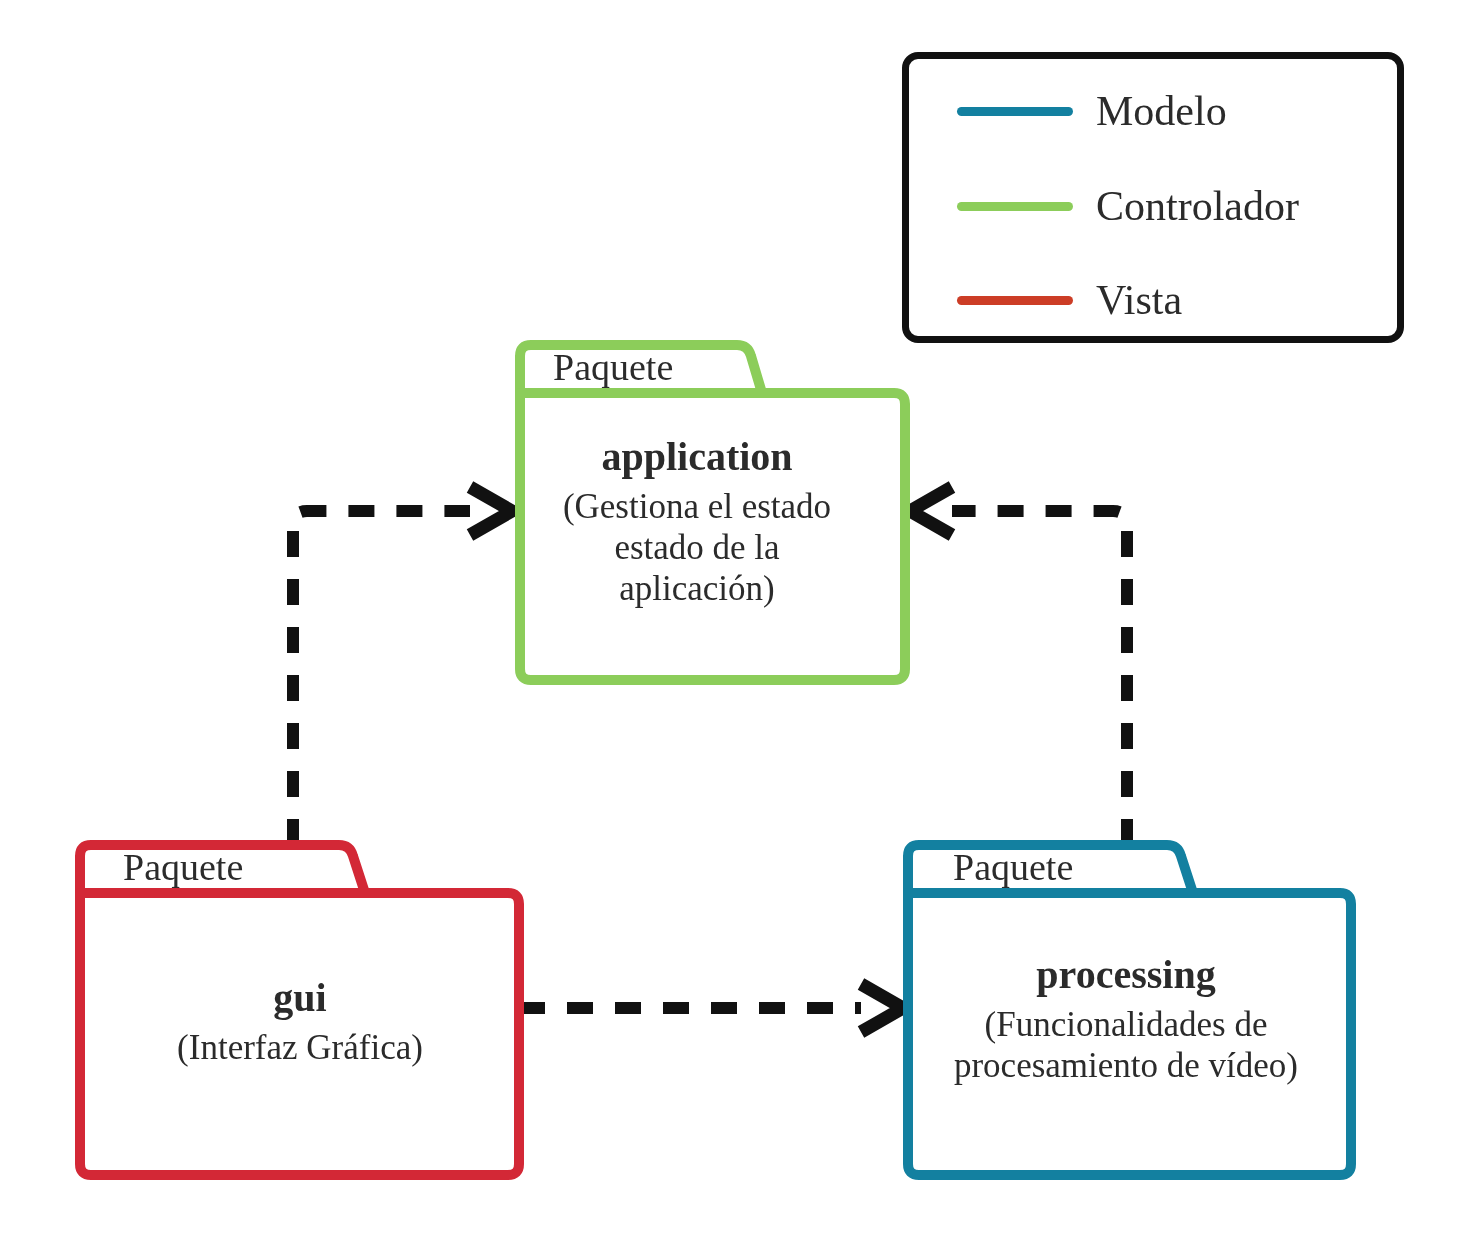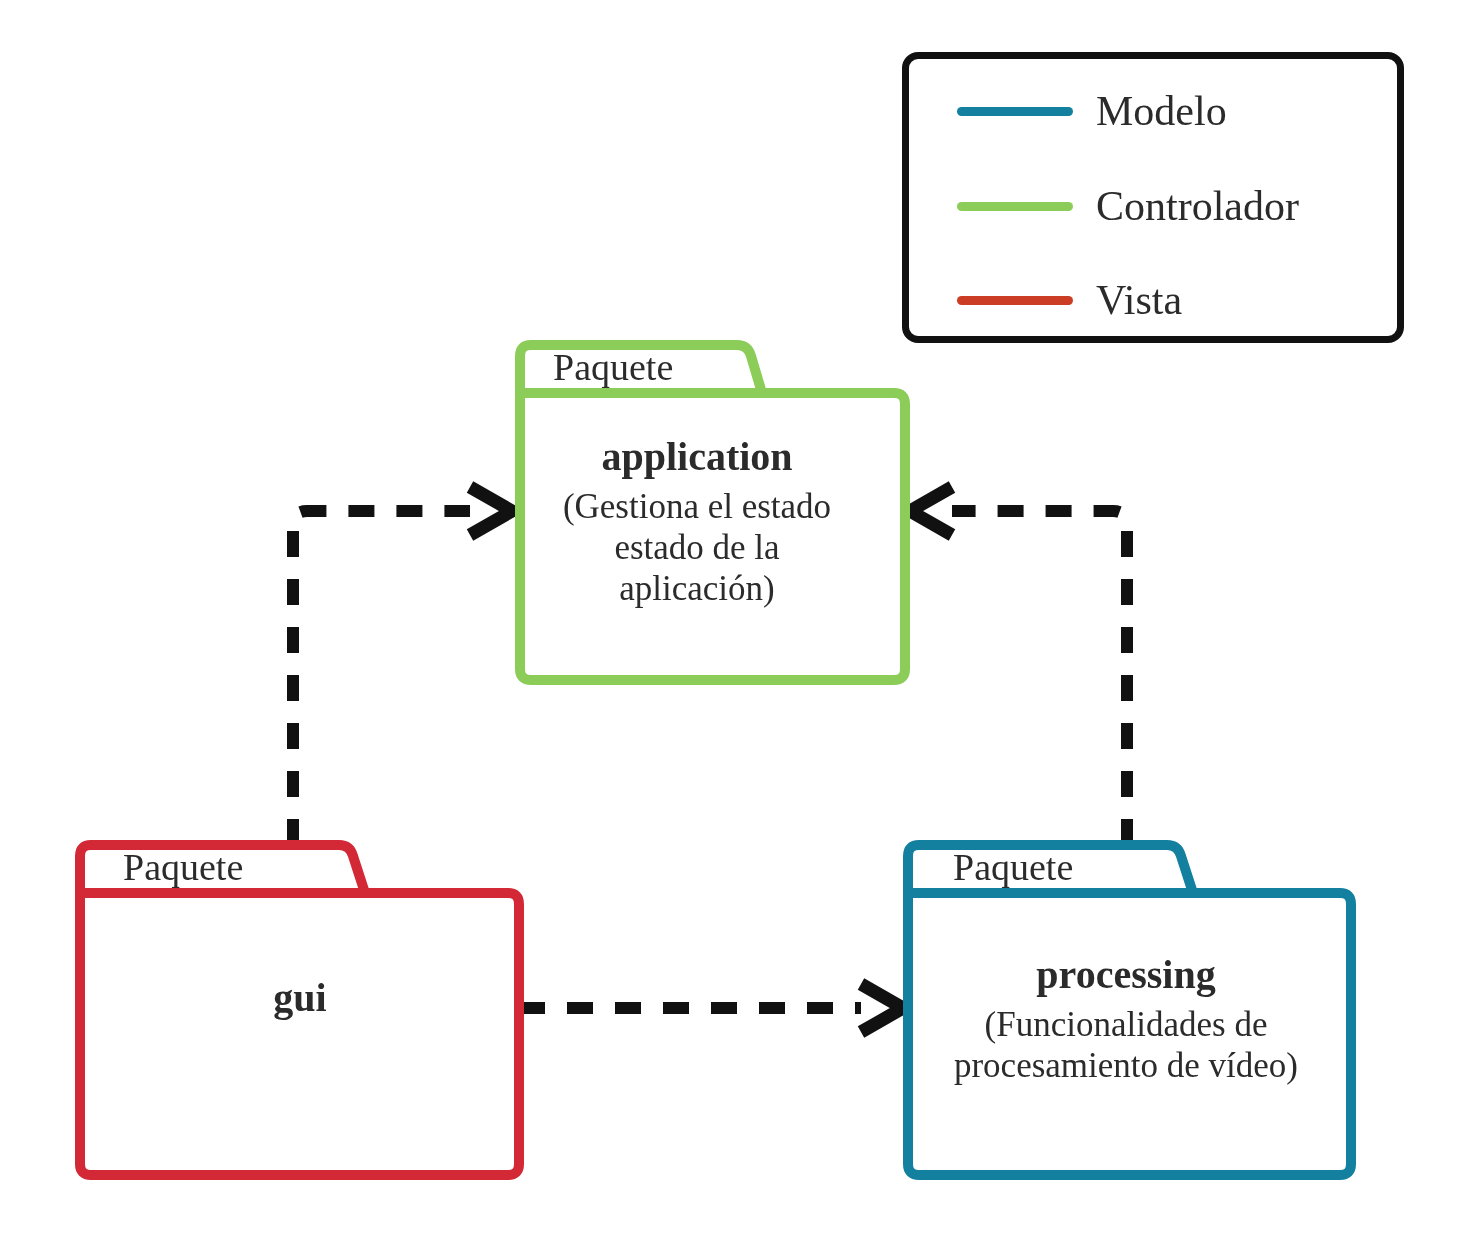--- a/index.html
+++ b/index.html
@@ -140,20 +140,21 @@
 
   <div class="pkg" style="left:75px; top:840px; width:450px; height:340px;">
     <svg class="pkg-svg" width="450" height="340" viewBox="0 0 450 340" xmlns="http://www.w3.org/2000/svg">
       <path d="M 5 53 L 5 16 Q 5 5 16 5 L 264 5 Q 275 5 278 16 L 290 53" fill="none" stroke="#d32836" stroke-width="10" stroke-linejoin="round" stroke-linecap="round"></path>
       <path d="M 5 53 L 433 53 Q 444 53 444 64 L 444 324 Q 444 335 433 335
                L 16 335 Q 5 335 5 324 Z" fill="#ffffff" stroke="#d32836" stroke-width="10" stroke-linejoin="round"></path>
     </svg>
     <div class="pkg-tab-label" style="left:48px; top:8px;">Paquete</div>
     <div class="pkg-body-text" style="left:18px; top:136px; width:414px;">
       <span class="pkg-name">gui</span>
+      <span class="pkg-desc">(Interfaz Gráfica)</span>
     </div>
   </div>
 
   <div class="pkg" style="left:903px; top:840px; width:450px; height:340px;">
     <svg class="pkg-svg" width="450" height="340" viewBox="0 0 450 340" xmlns="http://www.w3.org/2000/svg">
       <path d="M 5 53 L 5 16 Q 5 5 16 5 L 264 5 Q 275 5 278 16 L 290 53" fill="none" stroke="#1380a0" stroke-width="10" stroke-linejoin="round" stroke-linecap="round"></path>
       <path d="M 5 53 L 437 53 Q 448 53 448 64 L 448 324 Q 448 335 437 335
                L 16 335 Q 5 335 5 324 Z" fill="#ffffff" stroke="#1380a0" stroke-width="10" stroke-linejoin="round"></path>
     </svg>
     <div class="pkg-tab-label" style="left:50px; top:8px;">Paquete</div>

